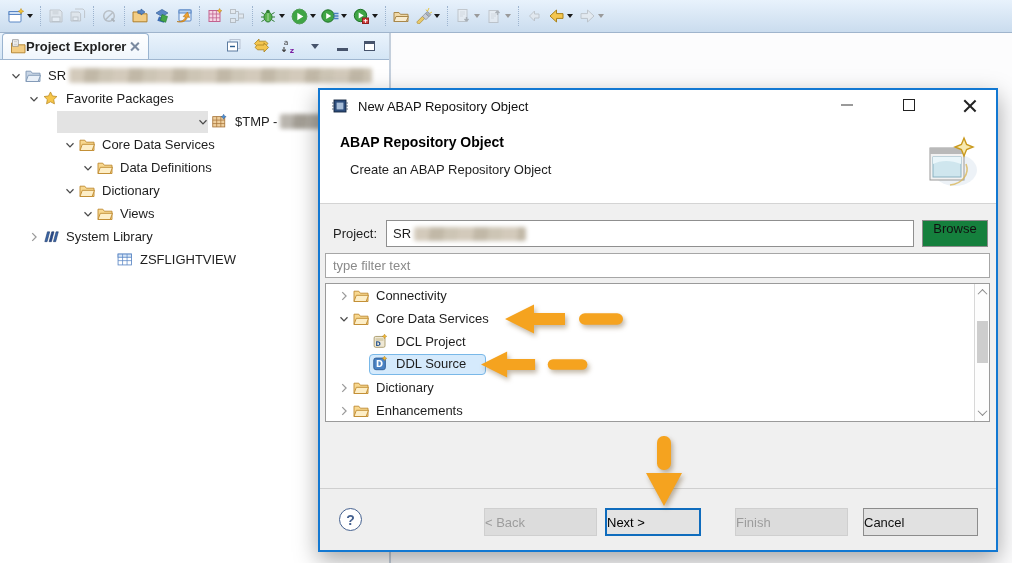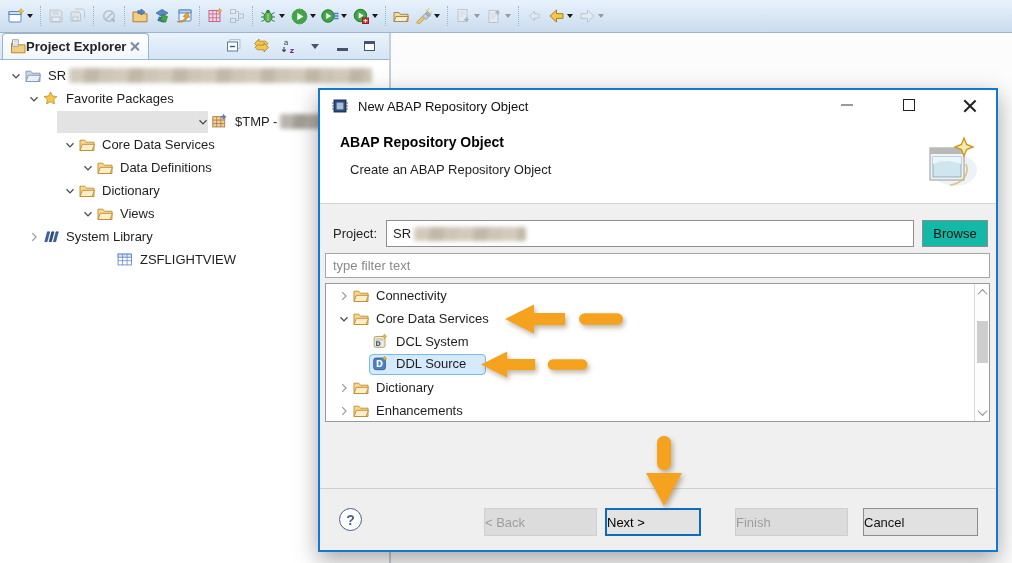--- a/index.html
+++ b/index.html
@@ -90,21 +90,21 @@
   .banner { position:absolute; right:16px; top:4px; }
 
   .dlg-body { position:absolute; left:0; top:114px; width:100%; height:284px; }
   .proj-label { position:absolute; left:13px; top:22px; }
   .proj-field {
     position:absolute; left:66px; top:16px; width:528px; height:27px;
     background:#fff; border:1px solid #8f8f8f; display:flex; align-items:center; padding-left:6px; gap:3px;
   }
   .browse-btn {
     position:absolute; left:602px; top:16px; width:66px; height:27px;
-    background:#14b8a6; border:1px solid #8c8c8c; display:flex; align-items:center; justify-content:center; color:#111;
+    background:#15803d; border:1px solid #8c8c8c; display:flex; align-items:flex-start; justify-content:center; color:#111;
   }
   .filter-input {
     position:absolute; left:5px; top:49px; width:665px; height:25px;
     border:1px solid #a6a6a6; background:#fff; padding:0 7px;
     font-family:inherit; font-size:13px; color:#222; outline:none;
   }
   .filter-input::placeholder { color:#8a8a8a; }
 
   .dlg-tree { position:absolute; left:5px; top:79px; width:665px; height:139px; background:#fff; border:1px solid #9a9a9a; overflow:hidden; }
   .drow { display:flex; align-items:center; height:23px; white-space:nowrap; }
@@ -612,21 +612,21 @@
             </span>
           <span class="tlabel">Core Data Services</span>
         </div>
 
         <div class="drow" style="padding-left:46px">
           <span class="ticon">
               <svg width="15" height="15" viewBox="0 0 16 16">
                 <use href="#g-dcls"></use>
               </svg>
             </span>
-          <span class="tlabel">DCL System</span>
+          <span class="tlabel">DCL Project</span>
         </div>
 
         <div class="drow" style="padding-left:46px">
           <span class="dsel">
             <span class="ticon">
                 <svg width="15" height="15" viewBox="0 0 16 16">
                   <use href="#g-ddls-new"></use>
                 </svg>
               </span>
             <span class="tlabel">DDL Source</span>

